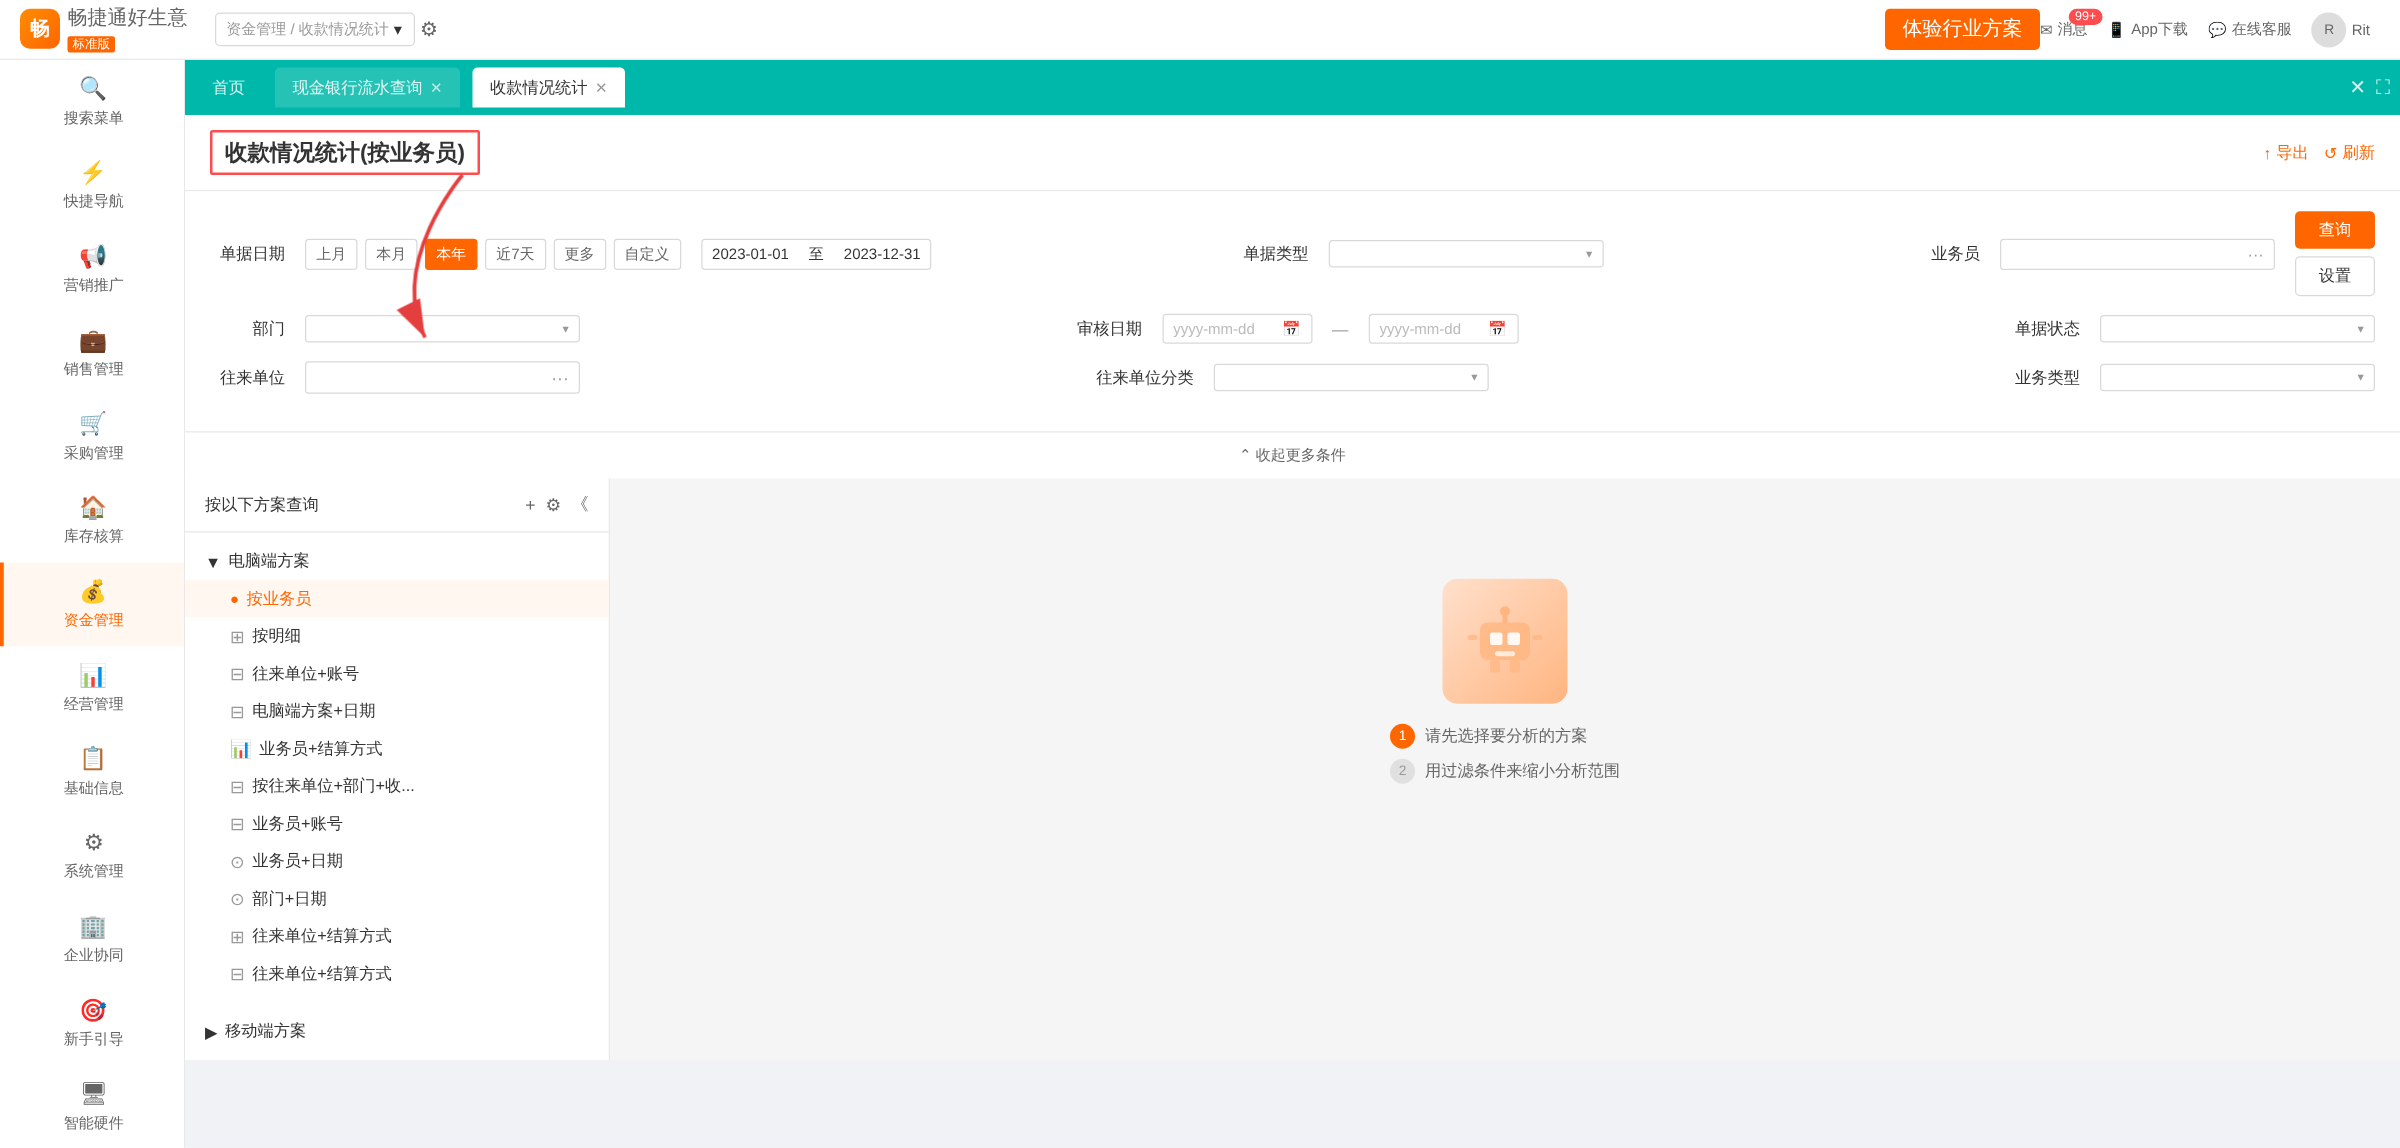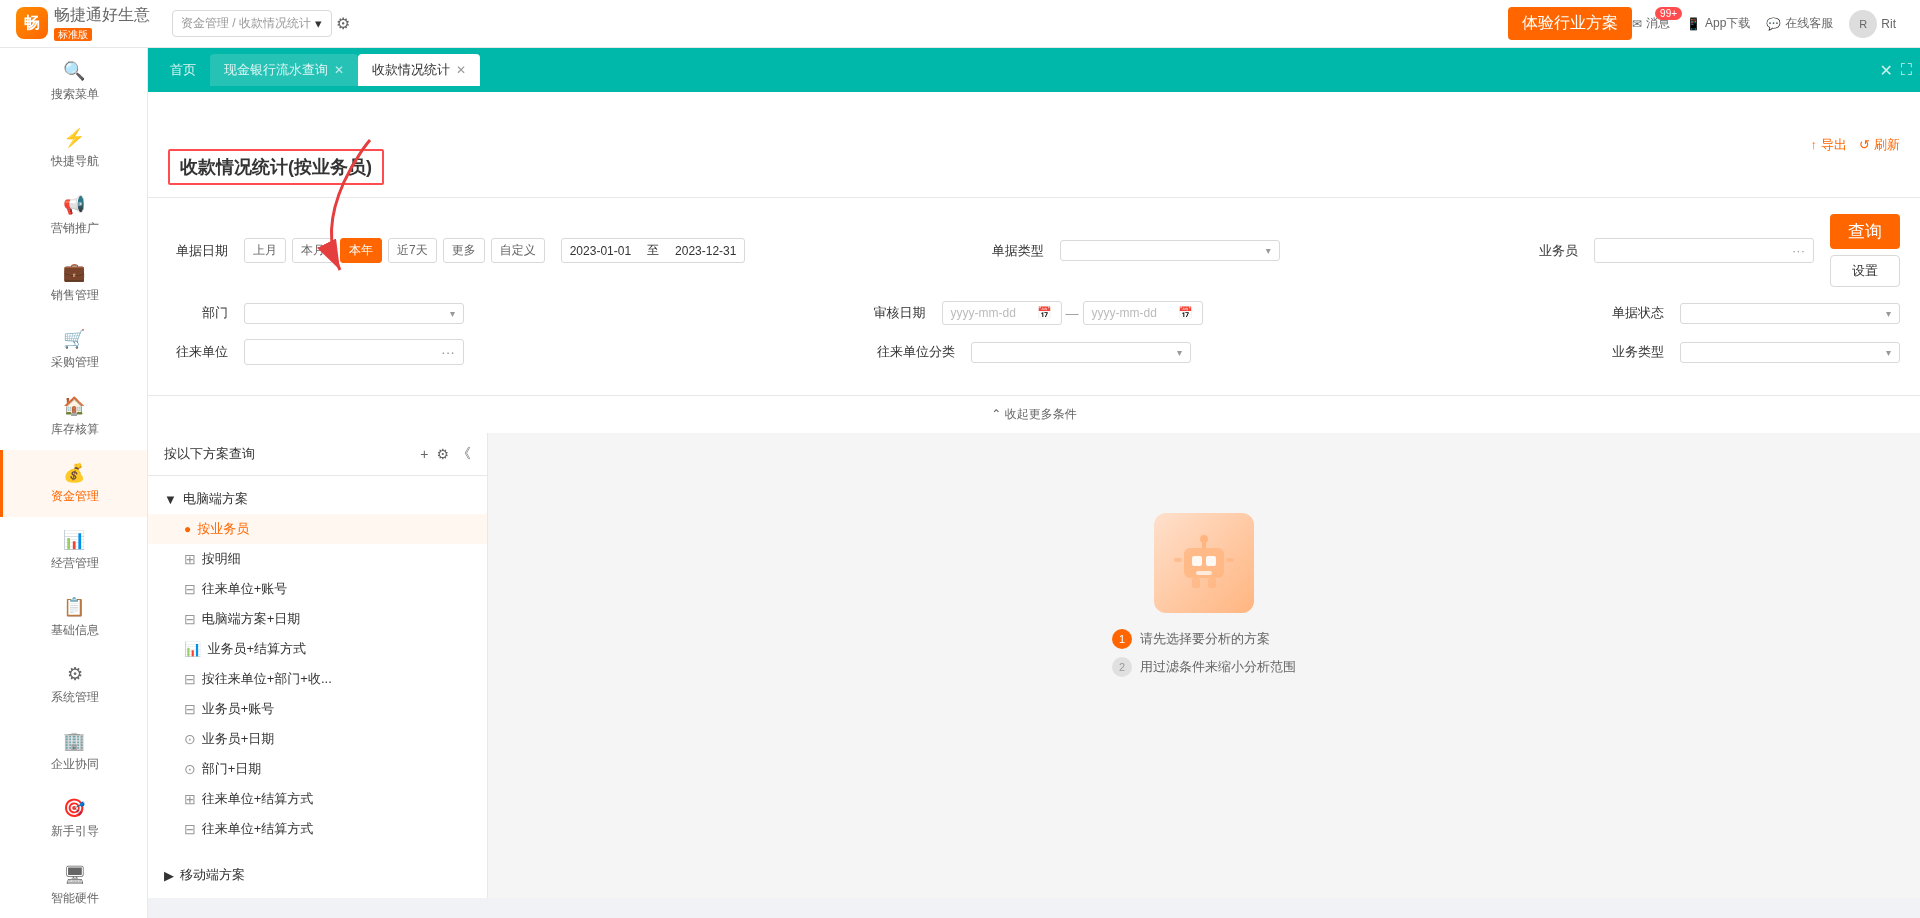--- a/index.html
+++ b/index.html
@@ -101,21 +101,21 @@
       background: #f5f5f5;
     }
 
     
     .tab-bar {
       background: #00b8a9;
       display: flex;
       align-items: center;
       height: 44px;
       padding: 0 8px;
-      gap: 0;
+      gap: 10px;
     }
     .tab-item {
       height: 32px;
       padding: 0 14px;
       display: flex; align-items: center; gap: 6px;
       border-radius: 4px 4px 0 0;
       cursor: pointer;
       font-size: 13px;
       color: rgba(255,255,255,0.85);
       background: rgba(255,255,255,0.15);
@@ -147,21 +147,20 @@
       justify-content: space-between;
       border-bottom: 1px solid #e8e8e8;
     }
     .page-title-box {
       border: 2px solid #ff4d4f;
       padding: 4px 10px;
       border-radius: 2px;
       font-size: 18px;
       font-weight: bold;
       color: #333;
-      margin-top: 45px;
     }
     .page-header-actions { display: flex; gap: 12px; align-items: center; }
     .export-btn, .refresh-btn {
       display: flex; align-items: center; gap: 4px;
       cursor: pointer; color: #ff6600; font-size: 13px;
     }
 
     
     .filter-panel {
       background: #fff;
@@ -214,40 +213,40 @@
       border-radius: 3px;
       padding: 4px 8px;
       min-width: 200px;
       justify-content: space-between;
       cursor: pointer;
       background: #fff;
       font-size: 13px;
     }
     .filter-select .arrow { color: #999; font-size: 10px; }
     .filter-date-input {
-      display: flex; align-items: center; gap: 4px;
+      display: flex; align-items: center; gap: 16px;
     }
     .date-input {
       border: 1px solid #d9d9d9;
       border-radius: 3px;
       padding: 4px 8px;
       width: 120px;
       font-size: 12px;
       color: #bbb;
       display: flex; align-items: center; justify-content: space-between;
     }
     .separator { color: #999; }
     .more-dots { color: #999; cursor: pointer; font-size: 14px; }
     .query-btn {
       background: #ff6600;
       color: #fff;
       border: none;
       border-radius: 4px;
       padding: 6px 18px;
-      font-size: 17px;
+      font-size: 13px;
       cursor: pointer;
     }
     .set-btn {
       background: #fff;
       color: #333;
       border: 1px solid #d9d9d9;
       border-radius: 4px;
       padding: 6px 18px;
       font-size: 13px;
       cursor: pointer;

